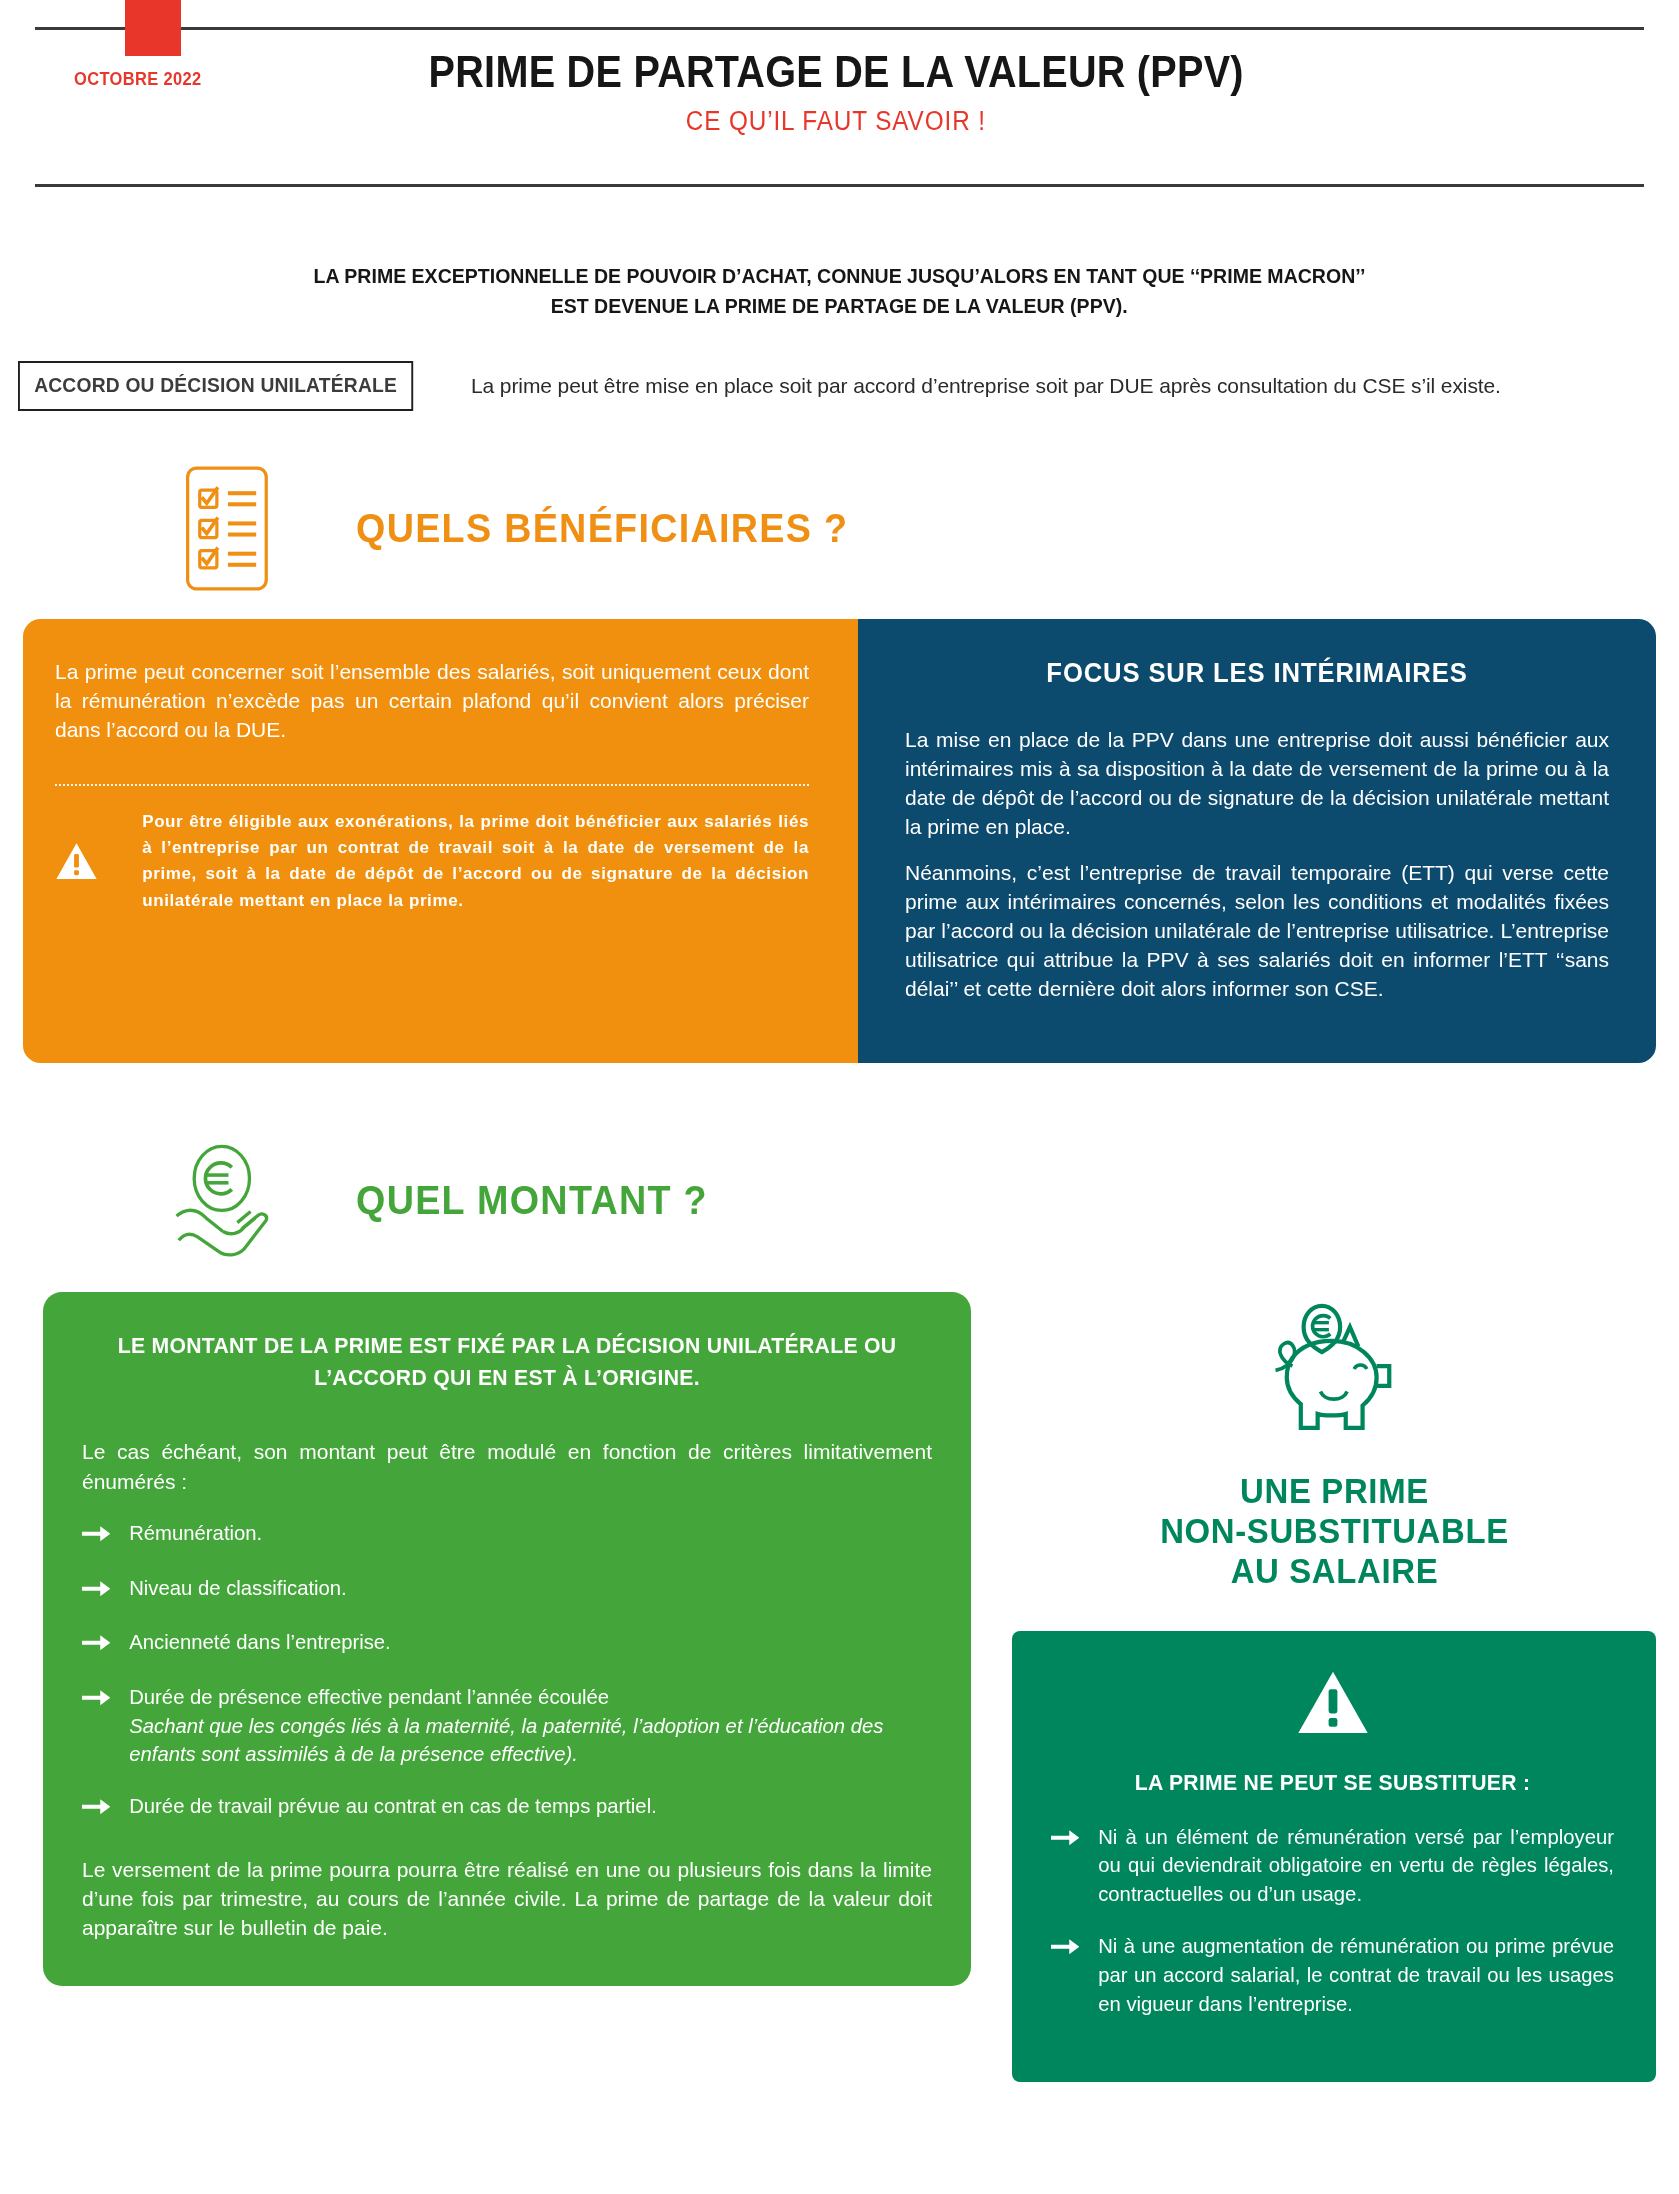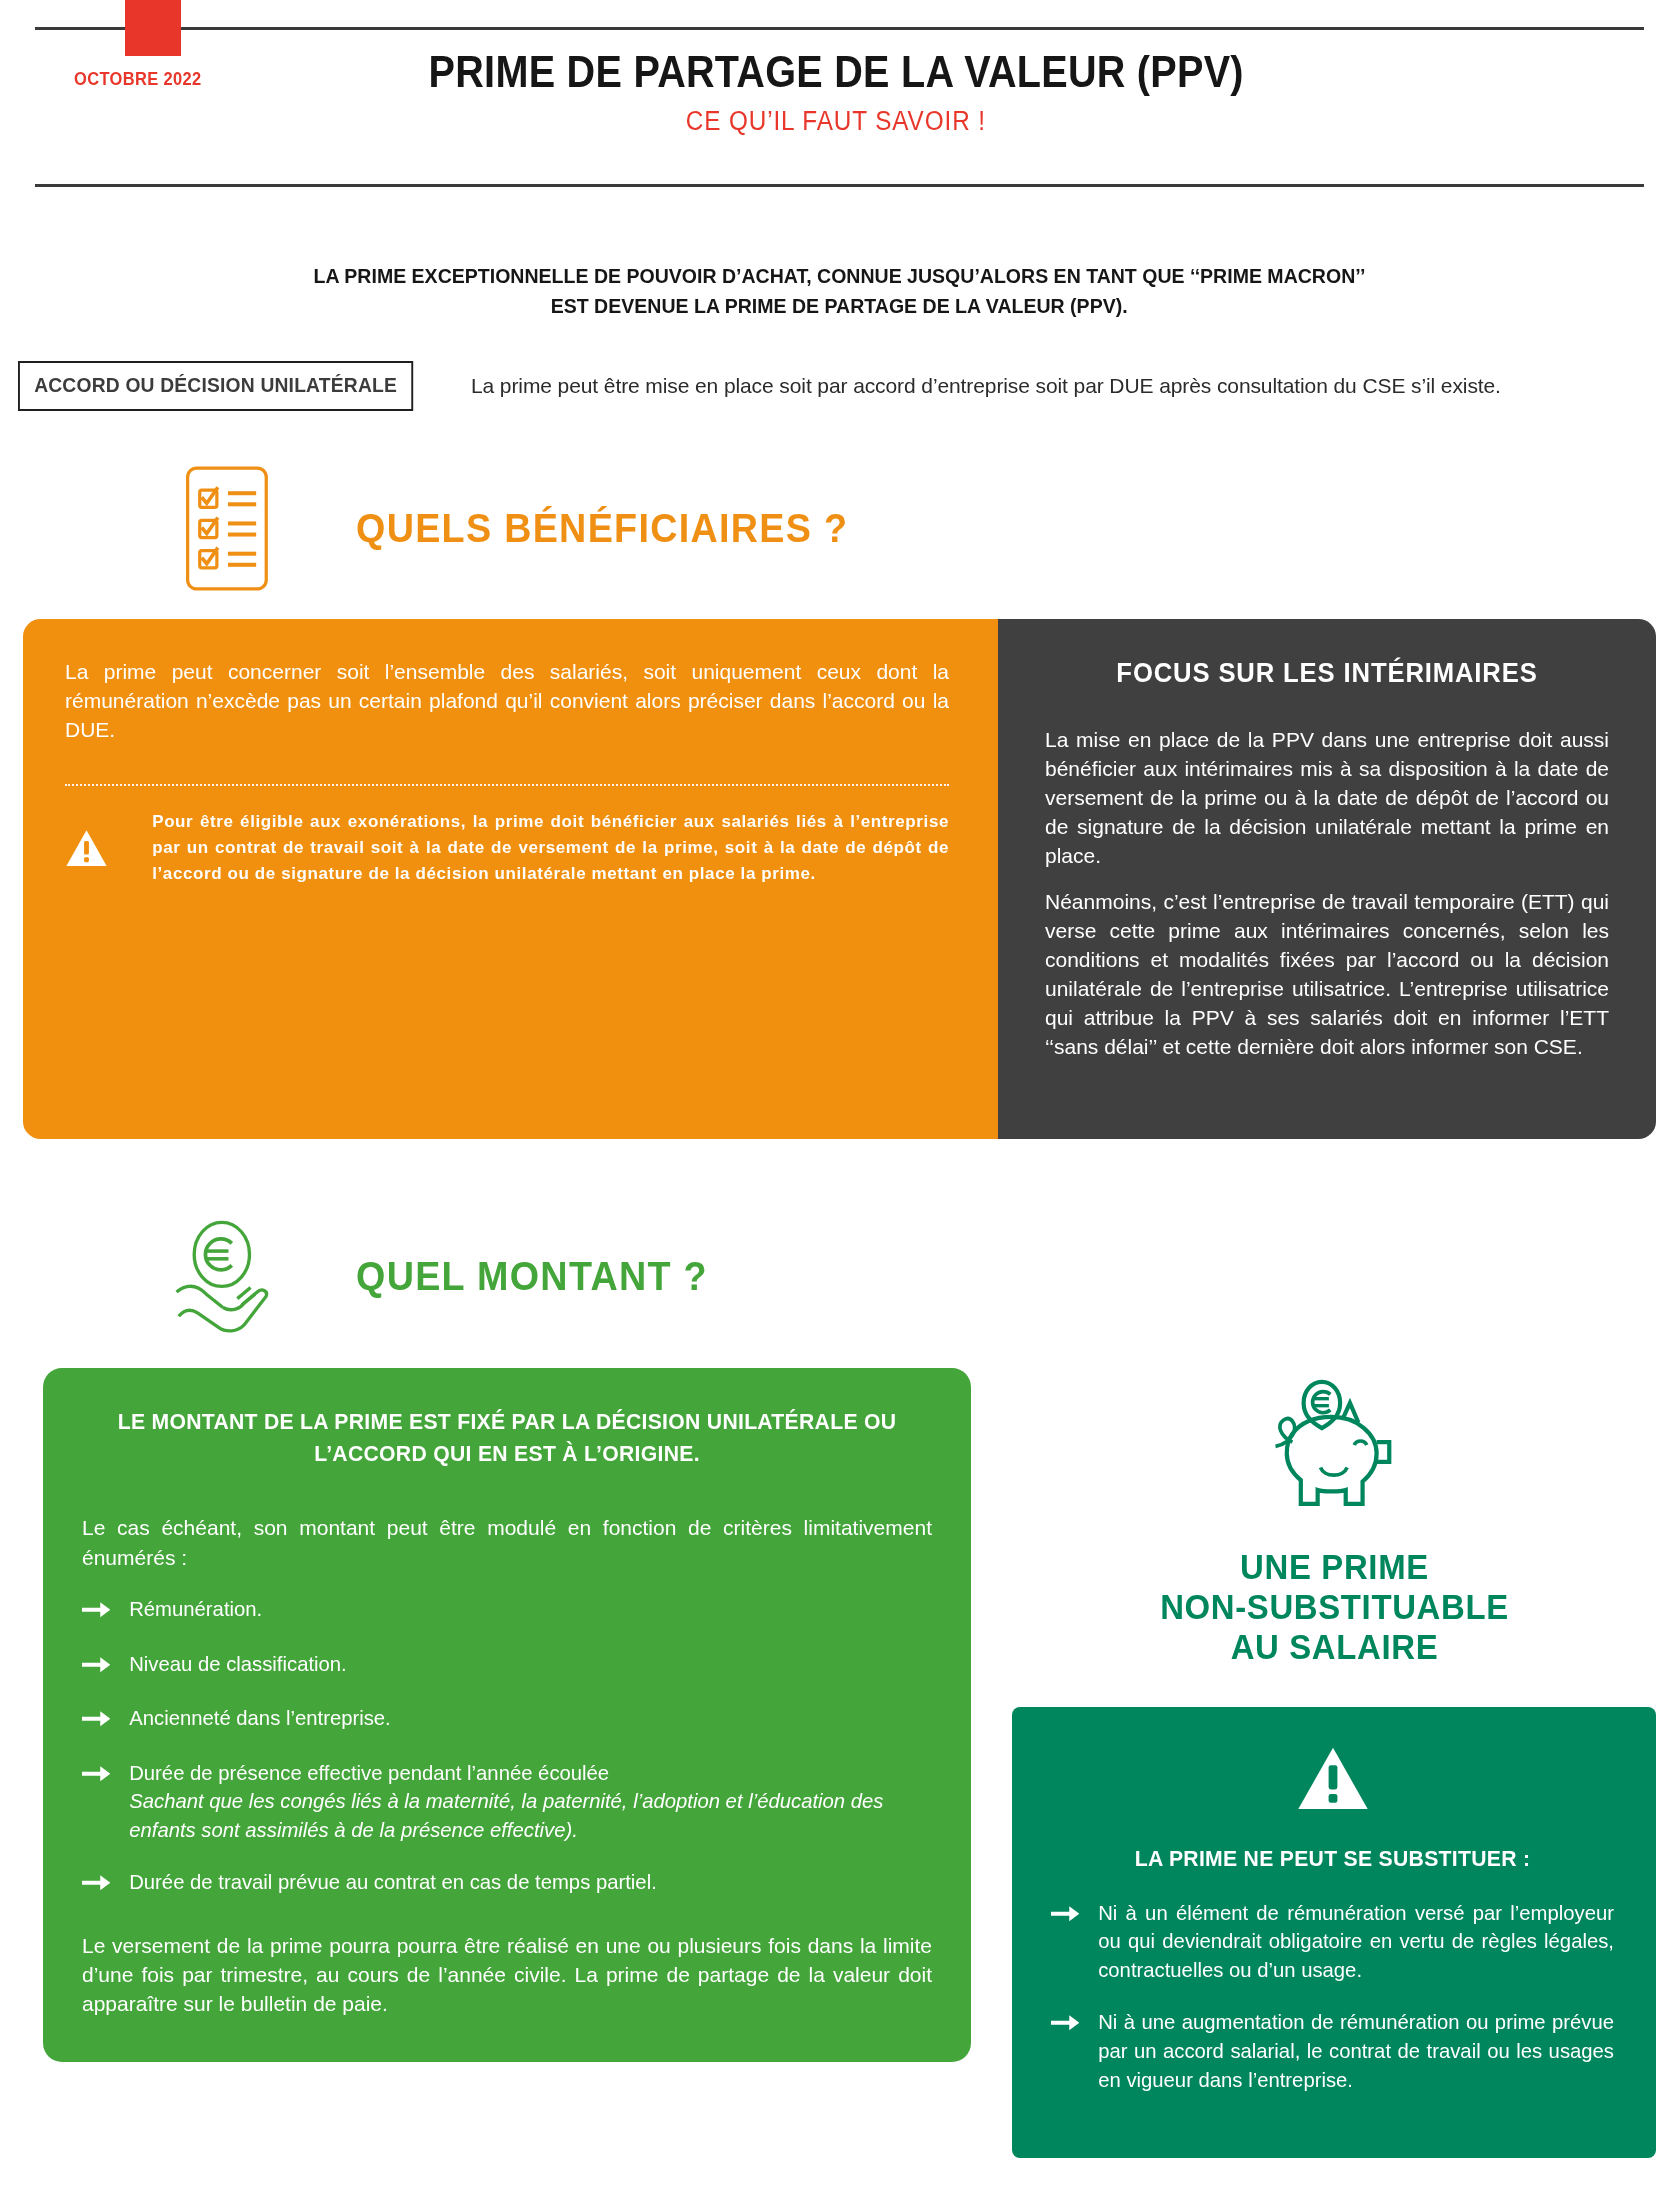--- a/index.html
+++ b/index.html
@@ -143,30 +143,30 @@
 
   
   .panels {
     display: flex;
     margin-top: 26px;
     padding: 0 23px;
     align-items: stretch;
   }
   .panel-left {
     background: #f1900e;
-    width: 975px;
+    width: 835px;
     border-radius: 17.6px 0 0 17.6px;
-    padding: 39px 49px 41px 42px;
+    padding: 39px 49px 41px 32px;
     box-sizing: border-box;
   }
   .panel-right {
-    background: #404040;
+    background: #0c4a6e;
     flex: 1;
     border-radius: 0 17.6px 17.6px 0;
-    padding: 39px 47px 59px 47px;
+    padding: 39px 47px 41px 47px;
     box-sizing: border-box;
   }
   .panel-left p, .panel-right p {
     margin: 0 0 17.6px 0;
     color: #ffffff;
     font-size: 21px;
     line-height: 1.38;
     text-align: justify;
   }
   .panel-right h3 {

